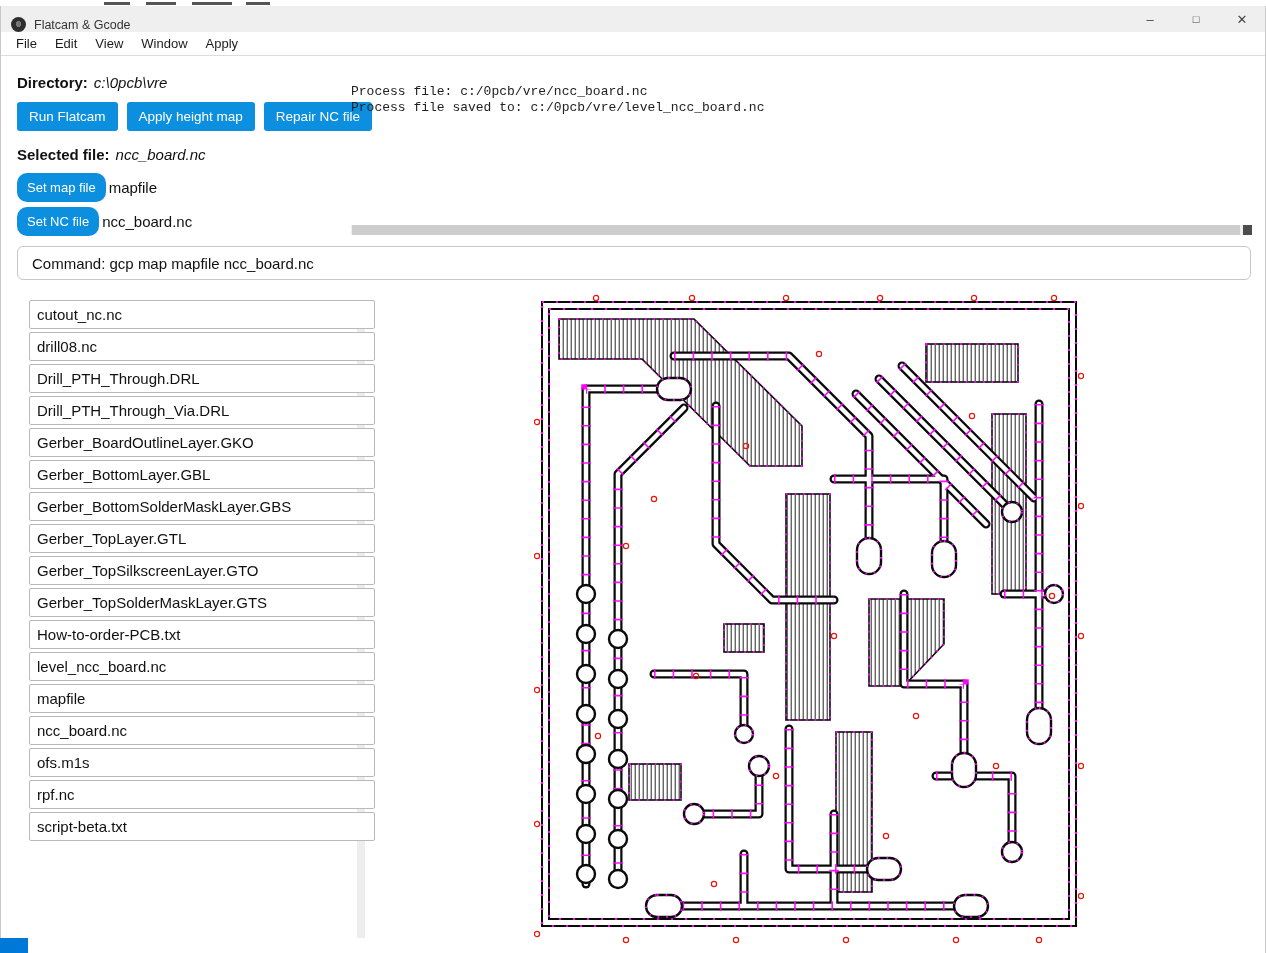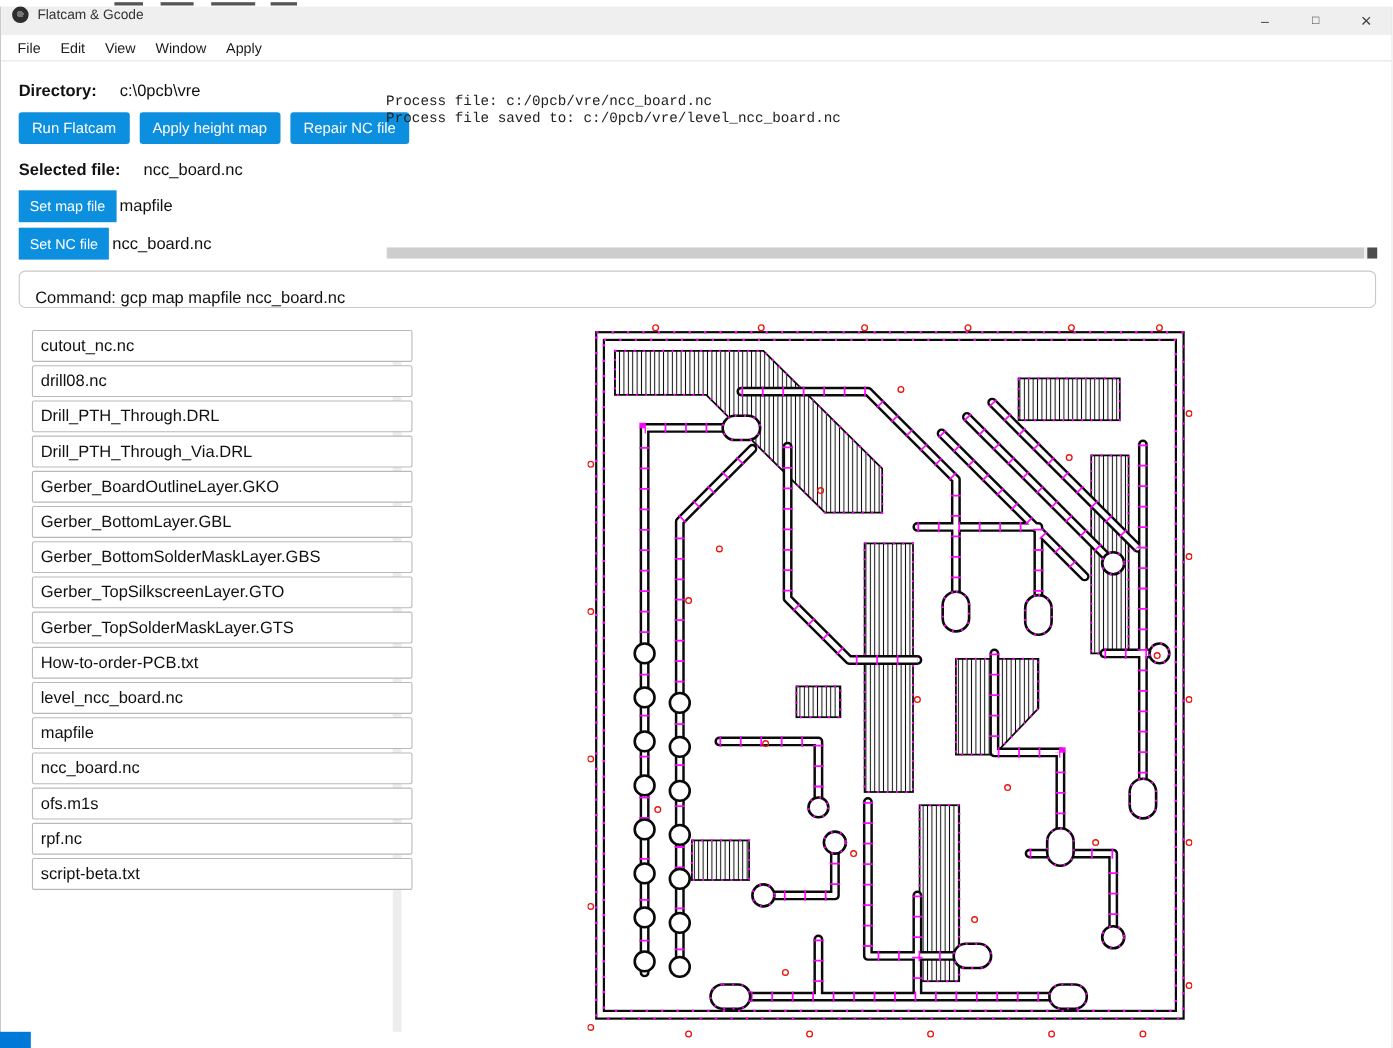--- a/index.html
+++ b/index.html
@@ -15,58 +15,58 @@
 
   
   .bg-sliver{position:absolute;left:0;top:0;width:1266px;height:6px;background:#fff;overflow:hidden;}
   .bg-sliver i{position:absolute;top:2px;height:3px;background:#555;display:block;}
 
   
   .app-window{position:absolute;left:0;top:6px;width:1266px;height:947px;background:#fff;
     border-left:1px solid #c9c9c9;border-right:1px solid #c9c9c9;border-bottom:1px solid #c9c9c9;}
 
   
-  .titlebar{position:absolute;left:0;top:0;width:100%;height:26px;background:#efefef;display:flex;align-items:flex-start;}
+  .titlebar{position:absolute;left:0;top:0;width:100%;height:26px;background:#efefef;display:flex;align-items:flex-end;}
   .app-icon{width:15px;height:15px;border-radius:50%;background:radial-gradient(circle at 50% 45%,#777 0 3px,#2e2e2e 3px);margin:0 8px 0 10px;flex:0 0 auto;}
   .title-text{font-size:12.5px;color:#333;}
   .win-controls{margin-left:auto;display:flex;height:100%;}
   .win-btn{width:46px;height:100%;display:flex;align-items:center;justify-content:center;font-size:13px;color:#444;cursor:default;}
   .win-btn.max{font-size:11px;}
 
   
   .menubar{position:absolute;left:0;top:26px;width:100%;height:24px;background:#fff;display:flex;padding-left:6px;border-bottom:1px solid #dcdcdc;}
   .menu-item{font-size:13px;color:#1b1b1b;padding:0 9px;line-height:24px;}
 
   .content{position:absolute;left:0;top:50px;width:100%;height:897px;background:#fff;}
 
   .dir-row{position:absolute;left:16px;top:18px;font-size:15px;}
   .bold-label{font-weight:bold;}
-  .plain-value{font-weight:normal;margin-left:21px;}
+  .plain-value{font-weight:normal;margin-left:6px;font-style:italic;}
 
   .btn-row{position:absolute;left:16px;top:46px;display:flex;}
   .blue-btn{background:var(--accent-blue);color:#fff;border:none;border-radius:3px;font-size:13.5px;
     font-family:"Liberation Sans",sans-serif;padding:7px 12px;margin-right:9px;cursor:pointer;}
 
   .selected-row{position:absolute;left:16px;top:90px;font-size:15px;}
 
   .setmap-row{position:absolute;left:16px;top:117px;display:flex;align-items:center;}
   .setnc-row{position:absolute;left:16px;top:151px;display:flex;align-items:center;}
-  .small-blue-btn{background:var(--accent-blue);color:#fff;border:none;border-radius:0;font-size:13px;
+  .small-blue-btn{background:var(--accent-blue);color:#fff;border:none;border-radius:10px;font-size:13px;
     font-family:"Liberation Sans",sans-serif;padding:7px 10px;cursor:pointer;}
   .file-value{font-size:15px;margin-left:3px;}
 
   .log-output{position:absolute;left:350px;top:28px;width:890px;height:140px;
     font-family:"Liberation Mono","DejaVu Sans Mono",monospace;font-size:13px;line-height:15.5px;color:#222;white-space:pre;overflow:hidden;}
 
   .hscroll{position:absolute;left:350px;top:169px;width:901px;height:10px;background:#efefef;}
   .hscroll .thumb{position:absolute;left:1px;top:0;width:888px;height:10px;background:#cdcdcd;}
   .hscroll .corner{position:absolute;right:0;top:0;width:9px;height:10px;background:#4d4d4d;}
 
   .command-bar{position:absolute;left:16px;top:190px;width:1234px;height:34px;border:1px solid #c8c8c8;border-radius:6px;
-    display:flex;align-items:flex-end;padding:0 14px;font-size:15px;color:#111;background:#fff;}
+    display:flex;align-items:center;padding:0 14px;font-size:15px;color:#111;background:#fff;}
 
   .file-panel{position:absolute;left:16px;top:244px;width:348px;height:638px;padding-left:12px;}
   .file-scroll-track{position:absolute;right:0;top:0;width:8px;height:100%;background:#ededed;z-index:0;}
   .file-items{position:relative;z-index:1;}
   .file-item{width:346px;height:29px;line-height:27px;border:1px solid #b9b9b9;border-radius:2px;background:#fff;
     font-size:15px;color:#111;padding-left:7px;margin-bottom:3px;overflow:hidden;white-space:nowrap;cursor:pointer;}
 
   .pcb-wrap{position:absolute;left:533px;top:238px;width:550px;height:650px;}
 
   
@@ -154,20 +154,21 @@
       <div class="file-panel">
         <div class="file-scroll-track"></div>
         <div class="file-items">
             <div class="file-item">cutout_nc.nc</div>
             <div class="file-item">drill08.nc</div>
             <div class="file-item">Drill_PTH_Through.DRL</div>
             <div class="file-item">Drill_PTH_Through_Via.DRL</div>
             <div class="file-item">Gerber_BoardOutlineLayer.GKO</div>
             <div class="file-item">Gerber_BottomLayer.GBL</div>
             <div class="file-item">Gerber_BottomSolderMaskLayer.GBS</div>
+            <div class="file-item">Gerber_TopLayer.GTL</div>
             <div class="file-item">Gerber_TopSilkscreenLayer.GTO</div>
             <div class="file-item">Gerber_TopSolderMaskLayer.GTS</div>
             <div class="file-item">How-to-order-PCB.txt</div>
             <div class="file-item">level_ncc_board.nc</div>
             <div class="file-item">mapfile</div>
             <div class="file-item">ncc_board.nc</div>
             <div class="file-item">ofs.m1s</div>
             <div class="file-item">rpf.nc</div>
             <div class="file-item">script-beta.txt</div>
           </div>

